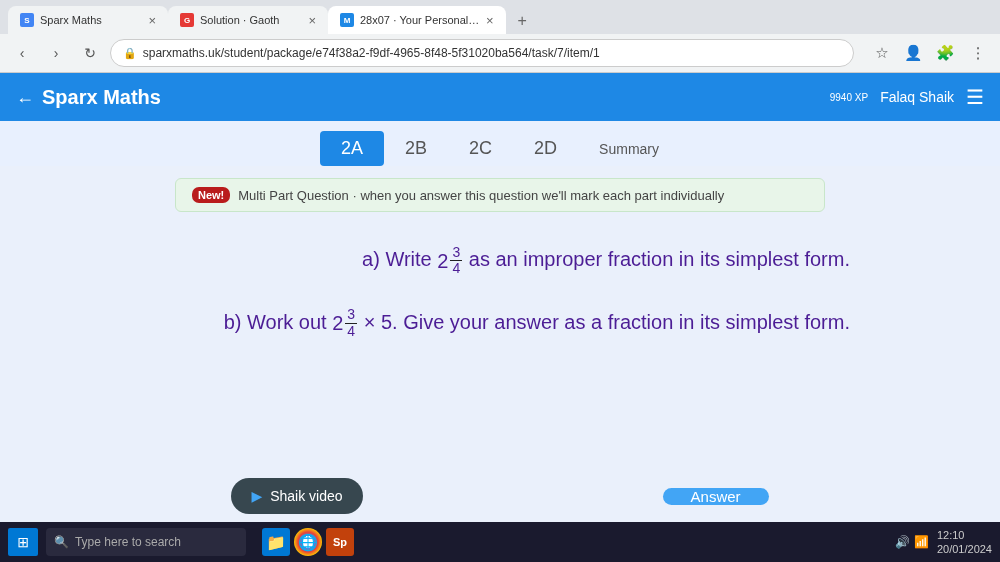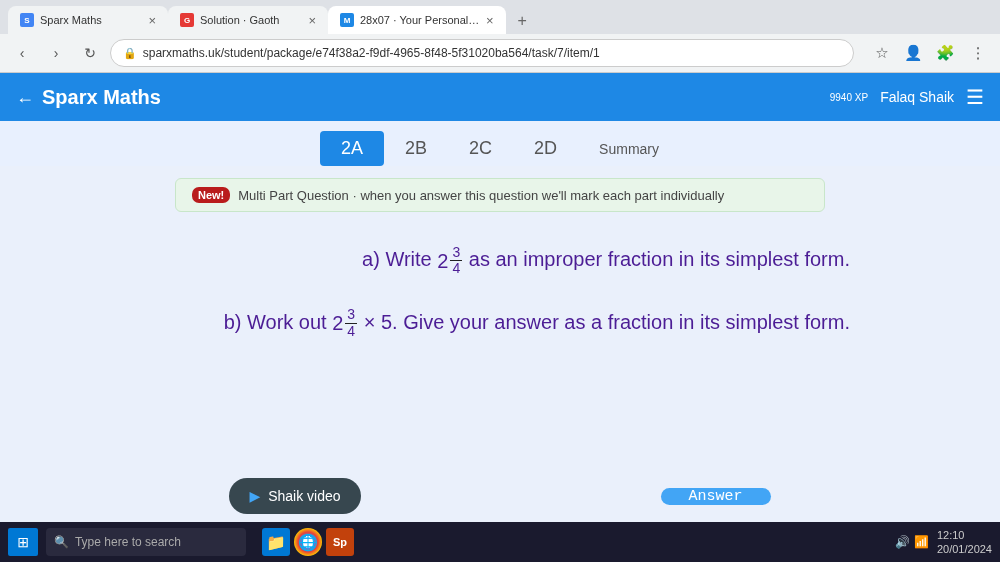--- a/index.html
+++ b/index.html
@@ -52,21 +52,21 @@
 
     .question-content { width: 100%; max-width: 700px; padding: 20px 0; }
     .question-part { font-size: 20px; color: #4c1d95; margin-bottom: 30px; text-align: right; line-height: 1.5; }
     .fraction { display: inline-flex; flex-direction: column; align-items: center; vertical-align: middle; font-size: 14px; line-height: 1.1; margin: 0 1px; }
     .fraction .numer { border-bottom: 1px solid #222; padding: 0 2px; }
     .fraction .denom { padding: 0 2px; }
     .mixed-num { display: inline-flex; align-items: center; vertical-align: middle; gap: 1px; }
     .whole { font-size: 20px; }
     .watch-video-btn { background: #37474f; color: white; border: none; border-radius: 24px; padding: 10px 20px; font-size: 14px; cursor: pointer; display: flex; align-items: center; gap: 8px; }
     .video-icon { color: #42a5f5; font-size: 14px; }
-    .answer-btn { background: #42a5f5; color: white; border: none; border-radius: 24px; padding: 0 28px; font-size: 15px; cursor: pointer; font-family: Liberation Mono, monospace; }
+    .answer-btn { background: #42a5f5; color: white; border: none; border-radius: 24px; padding: 0 28px; font-size: 15px; cursor: pointer; }
 
     
     .taskbar { position: absolute; bottom: 0; left: 0; right: 0; height: 40px; background: #1a1a2e; display: flex; align-items: center; padding: 0 8px; gap: 8px; }
     .taskbar-start { background: #0078d4; color: white; border-radius: 2px; width: 30px; height: 28px; display: flex; align-items: center; justify-content: center; font-size: 14px; cursor: pointer; }
     .taskbar-search { background: #2a2a3e; color: #aaa; border-radius: 4px; display: flex; align-items: center; padding: 0 8px; height: 28px; font-size: 12px; gap: 6px; flex: 0 0 200px; }
     .taskbar-apps { display: flex; align-items: center; gap: 4px; margin-left: 8px; }
     .taskbar-app { width: 28px; height: 28px; border-radius: 3px; display: flex; align-items: center; justify-content: center; cursor: pointer; }
     .taskbar-right { margin-left: auto; display: flex; align-items: center; gap: 8px; color: #ccc; font-size: 11px; }
     .time-display { text-align: left; line-height: 1.3; }
 

